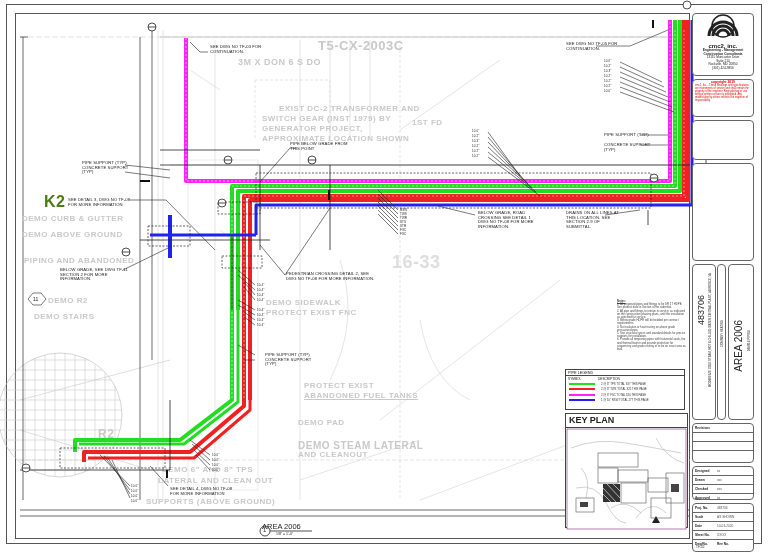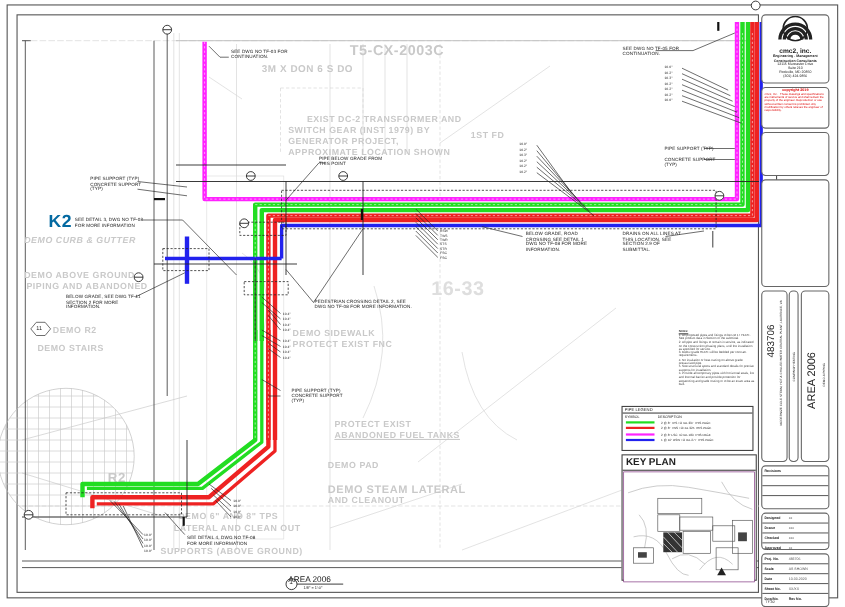--- a/index.html
+++ b/index.html
@@ -115,24 +115,24 @@
       <line x1="160" y1="37" x2="690" y2="37" stroke="#bbb"></line>
     </g>
   </svg>
 
   <div class="bg-txt" style="left:318px;top:38px;font-size:13px;">T5-CX-2003C</div>
   <div class="bg-txt" style="left:238px;top:57px;font-size:9px;">3M X DON 6 S DO</div>
   <div class="bg-txt" style="left:262px;top:104px;font-size:8px;padding-left:17px;">EXIST DC-2 TRANSFORMER AND</div>
   <div class="bg-txt" style="left:262px;top:114px;font-size:8px;">SWITCH GEAR (INST 1979) BY</div>
   <div class="bg-txt" style="left:262px;top:124px;font-size:8px;">GENERATOR PROJECT,</div>
   <div class="bg-txt" style="left:262px;top:134px;font-size:8px;">APPROXIMATE LOCATION SHOWN</div>
-  <div class="bg-txt" style="left:412px;top:118px;font-size:8px;margin-left:16px;">1ST FD</div>
-  <div class="bg-txt" style="left:44px;top:193px;font-size:16px;color:#0369a1;">K2</div>
-  <div class="bg-txt" style="left:22px;top:214px;font-size:8px;font-style:italic;">DEMO CURB &amp; GUTTER</div>
-  <div class="bg-txt" style="left:22px;top:246px;font-size:8px;">DEMO ABOVE GROUND</div>
+  <div class="bg-txt" style="left:412px;top:118px;font-size:8px;">1ST FD</div>
+  <div class="bg-txt" style="left:44px;top:193px;font-size:16px;color:#4d7c0f;">K2</div>
+  <div class="bg-txt" style="left:22px;top:214px;font-size:8px;">DEMO CURB &amp; GUTTER</div>
+  <div class="bg-txt" style="left:22px;top:230px;font-size:8px;">DEMO ABOVE GROUND</div>
   <div class="bg-txt" style="left:24px;top:256px;font-size:8px;">PIPING AND ABANDONED</div>
   <div class="bg-txt" style="left:48px;top:296px;font-size:8px;">DEMO R2</div>
   <div class="bg-txt" style="left:34px;top:312px;font-size:8px;">DEMO STAIRS</div>
   <div class="bg-txt" style="left:392px;top:252px;font-size:18px;color:#dedede;">16-33</div>
   <div class="bg-txt" style="left:266px;top:298px;font-size:8px;">DEMO SIDEWALK</div>
   <div class="bg-txt" style="left:266px;top:308px;font-size:8px;">PROTECT EXIST FNC</div>
   <div class="bg-txt" style="left:304px;top:381px;font-size:8px;">PROTECT EXIST</div>
   <div class="bg-txt" style="left:304px;top:391px;font-size:8px;text-decoration:underline;">ABANDONED FUEL TANKS</div>
   <div class="bg-txt" style="left:98px;top:427px;font-size:12px;">R2</div>
   <div class="bg-txt" style="left:298px;top:418px;font-size:8px;">DEMO PAD</div>

